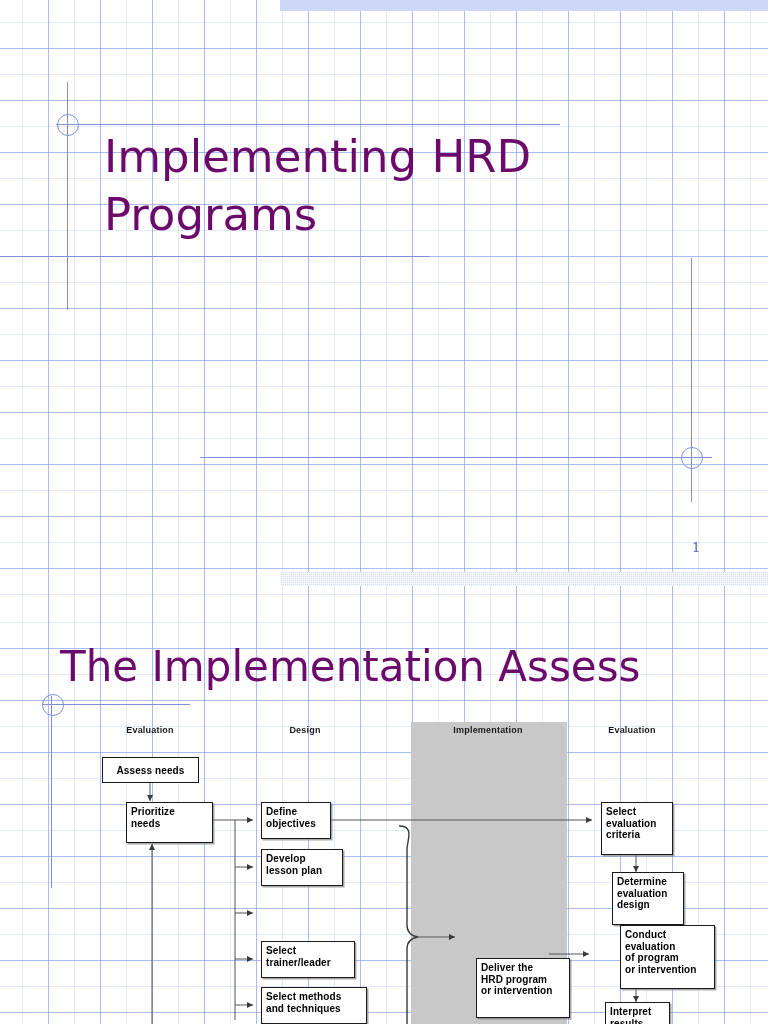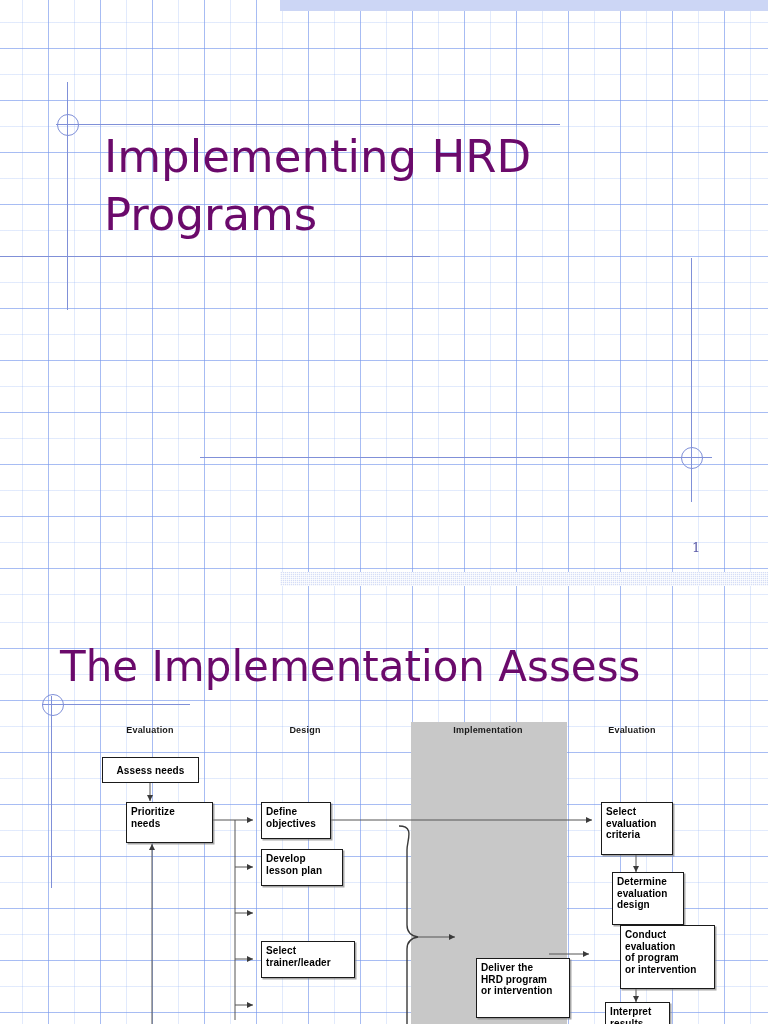--- a/index.html
+++ b/index.html
@@ -192,20 +192,21 @@
         <line x1="636" y1="263" x2="636" y2="280" marker-end="url(#ar)"></line>
       </g>
     </svg>
 
     <div class="node plain" style="left:102px;top:35px;width:97px;height:26px;text-align:center;line-height:19px;">Assess needs</div>
     <div class="node" style="left:126px;top:80px;width:87px;height:41px;">Prioritize<br>needs</div>
 
     <div class="node" style="left:261px;top:80px;width:70px;height:37px;">Define<br>objectives</div>
     <div class="node" style="left:261px;top:127px;width:82px;height:37px;">Develop<br>lesson plan</div>
     <div class="node" style="left:261px;top:219px;width:94px;height:37px;">Select<br>trainer/leader</div>
+    <div class="node" style="left:261px;top:265px;width:106px;height:37px;">Select methods<br>and techniques</div>
 
     <div class="node" style="left:476px;top:204px;width:94px;height:60px;margin-top:32px;">Deliver the<br>HRD program<br>or intervention</div>
 
     <div class="node" style="left:601px;top:80px;width:72px;height:53px;">Select<br>evaluation<br>criteria</div>
     <div class="node" style="left:612px;top:150px;width:72px;height:53px;">Determine<br>evaluation<br>design</div>
     <div class="node" style="left:588px;top:203px;width:95px;height:64px;margin-left:32px;">Conduct<br>evaluation<br>of program<br>or intervention</div>
     <div class="node" style="left:605px;top:280px;width:65px;height:40px;">Interpret<br>results</div>
 
   </div>
 

